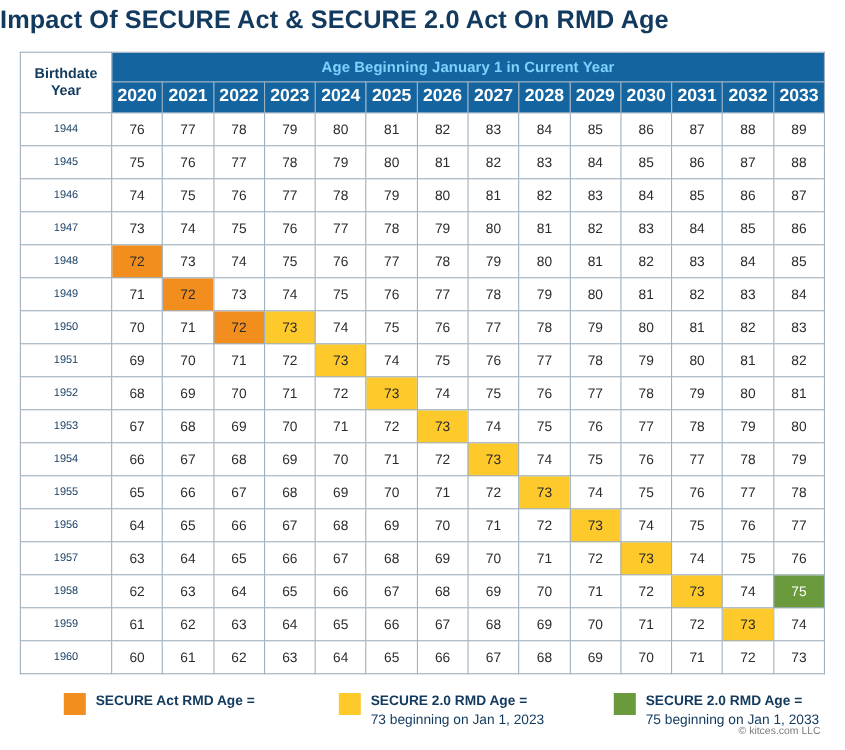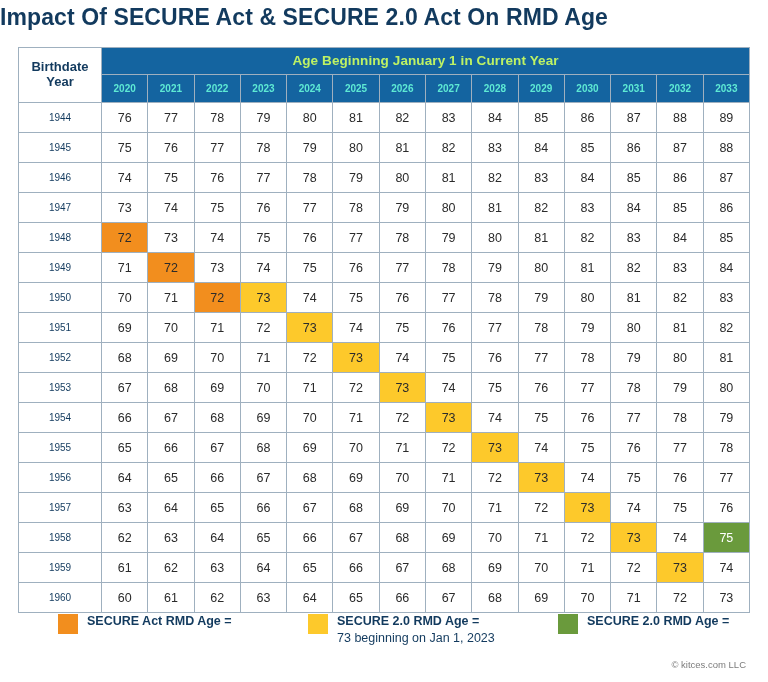--- a/index.html
+++ b/index.html
@@ -43,51 +43,51 @@
     color: #123a5e;
     font-size: 13px;
     font-weight: bold;
     line-height: 1.15;
     padding: 4px 2px;
     height: 46px;
     margin-left: 41px;
   }
   th.banner {
     background: #1464a0;
-    color: #bef264;
+    color: #7dd3fc;
     font-size: 13.5px;
     font-weight: bold;
     height: 22px;
     letter-spacing: 0.1px;
   }
   th.yearhead {
     background: #1464a0;
-    color: #5eead4;
-    font-size: 10px;
+    color: #ffffff;
+    font-size: 16px;
     font-weight: bold;
     height: 23px;
   }
   td.birthyear {
     font-weight: normal;
     font-size: 10px;
     color: #123a5e;
     height: 27px;
   }
   td.age {
     font-size: 12.5px;
     color: #2b2b2b;
     height: 27px;
     background: #ffffff;
   }
   td.age.hl-orange { background: #f28e1e; color: #2b2b2b; }
   td.age.hl-yellow { background: #fdc92b; color: #2b2b2b; }
   td.age.hl-green  { background: #6a9a3c; color: #ffffff; }
 
   #legend {
-    margin-top: 0;
+    margin-top: 16px;
     padding: 0 18px;
     display: flex;
     justify-content: flex-start;
     gap: 18px;
   }
   .legend-item {
     display: flex;
     align-items: flex-start;
     width: 244px;
     padding-left: 40px;
@@ -453,17 +453,18 @@
       <span class="legend-swatch" style="background: rgb(253, 201, 43);"></span>
       <span class="legend-text">
         <span class="l1">SECURE 2.0 RMD Age =</span>
         <span class="l2">73 beginning on Jan 1, 2023</span>
       </span>
     </div>
     <div class="legend-item">
       <span class="legend-swatch" style="background: rgb(106, 154, 60);"></span>
       <span class="legend-text">
         <span class="l1">SECURE 2.0 RMD Age =</span>
+        <span class="l2">75 beginning on Jan 1, 2033</span>
       </span>
     </div>
   </div>
 
 <div id="credit">© kitces.com LLC</div>
 
 </body></html>

